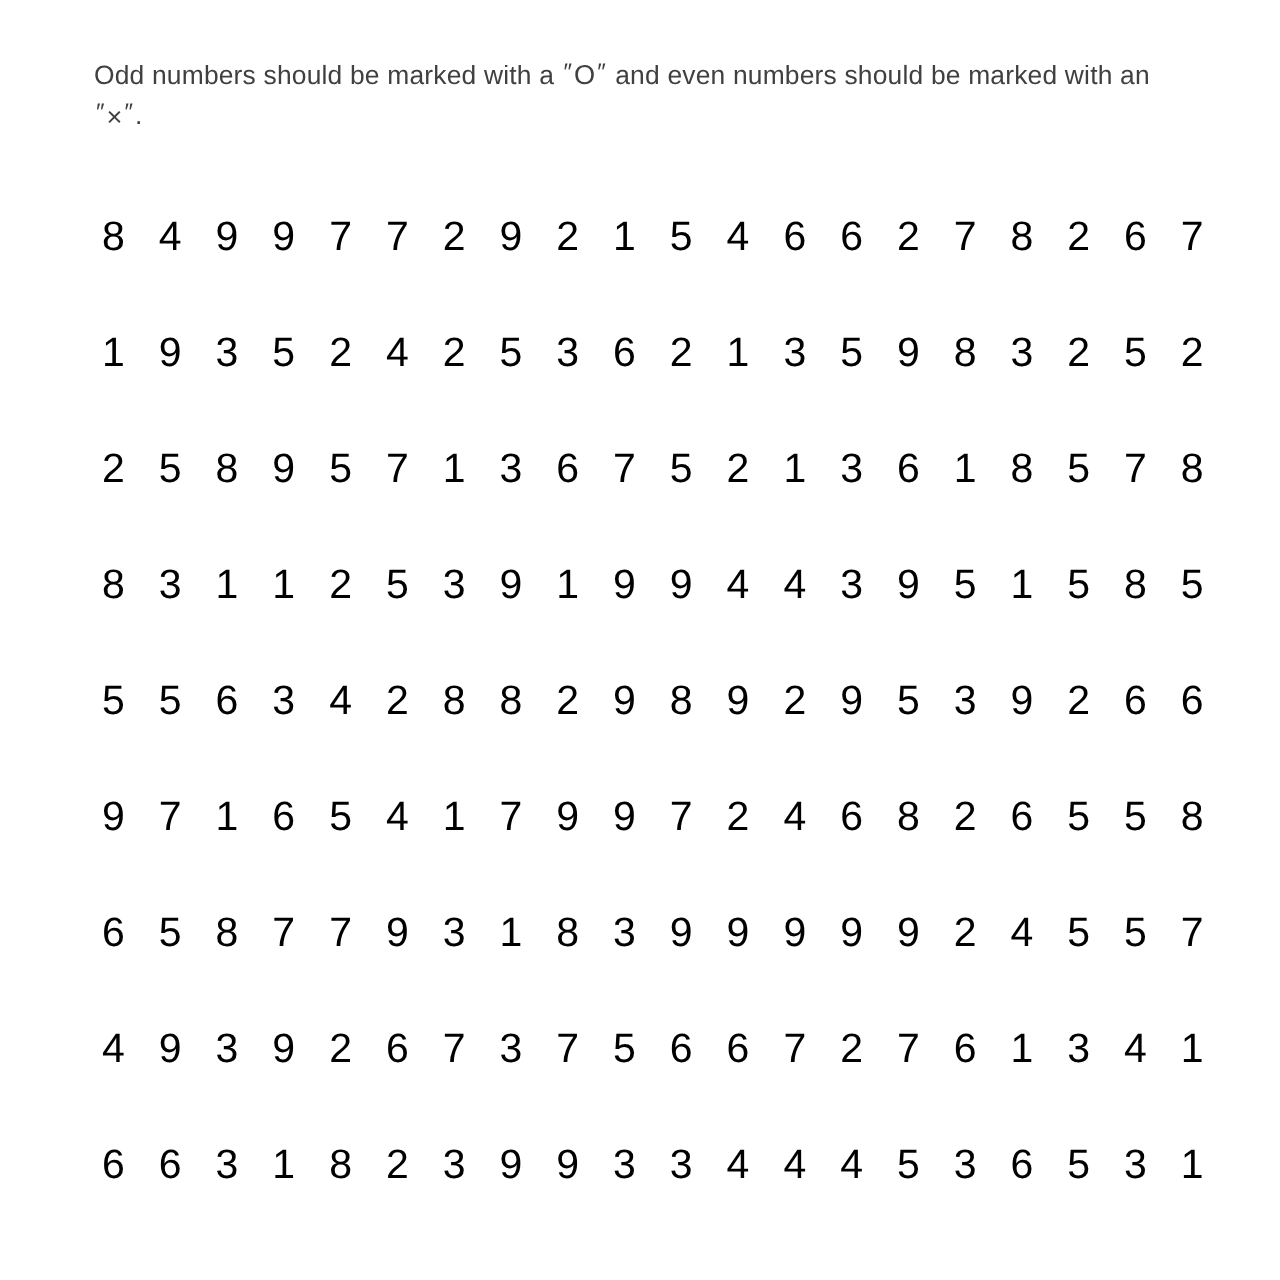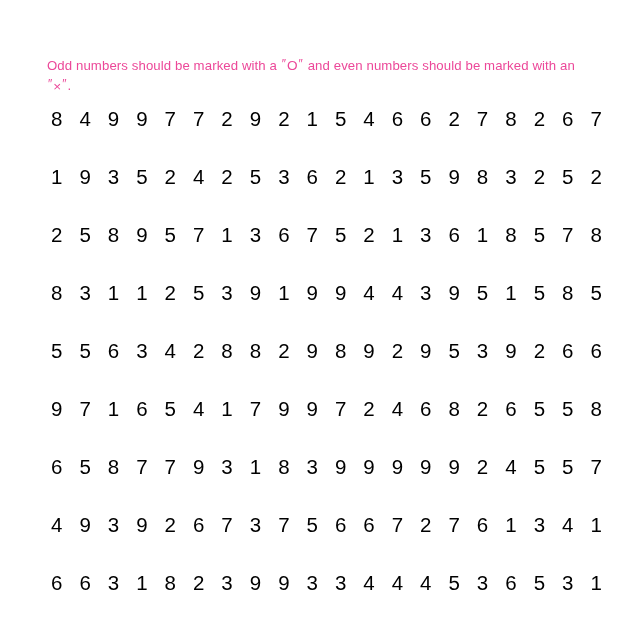--- a/index.html
+++ b/index.html
@@ -18,26 +18,26 @@
   #page {
     position: relative;
     width: 640px;
     height: 640px;
     background: #ffffff;
     overflow: hidden;
   }
   #instruction {
     position: absolute;
     left: 47px;
-    top: 42px;
+    top: 14px;
     width: 548px;
     font-size: 13.2px;
     line-height: 19px;
     letter-spacing: 0.1px;
-    color: #ec4899;
+    color: #404040;
     font-family: "Liberation Sans", sans-serif;
   }
   #instruction .quoted {
     white-space: nowrap;
   }
   #instruction .qmark {
     font-size: 12px;
     vertical-align: 0.18em;
     letter-spacing: 0;
     padding: 0 1px;

